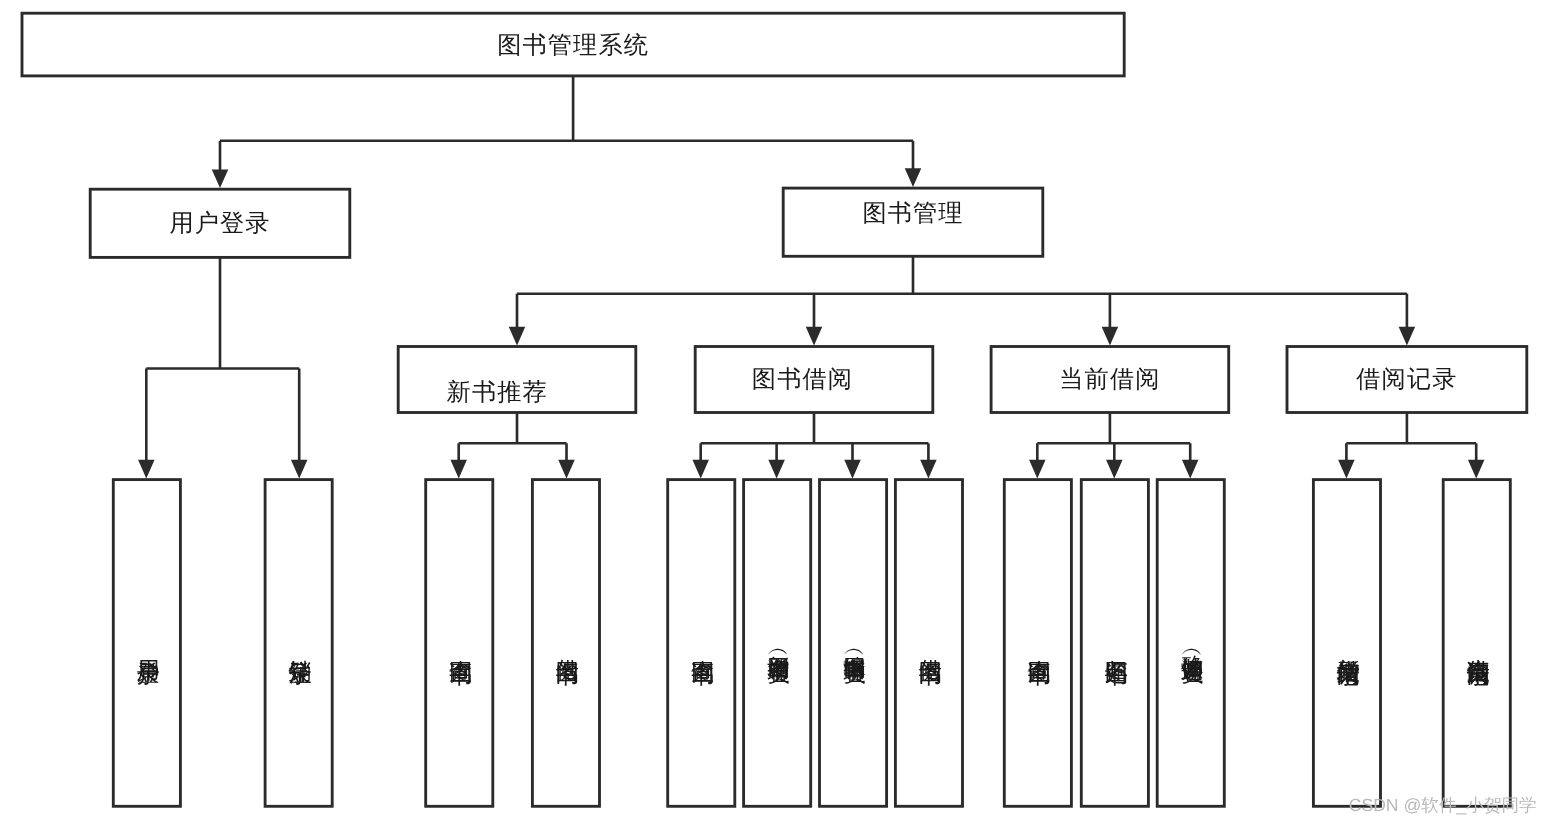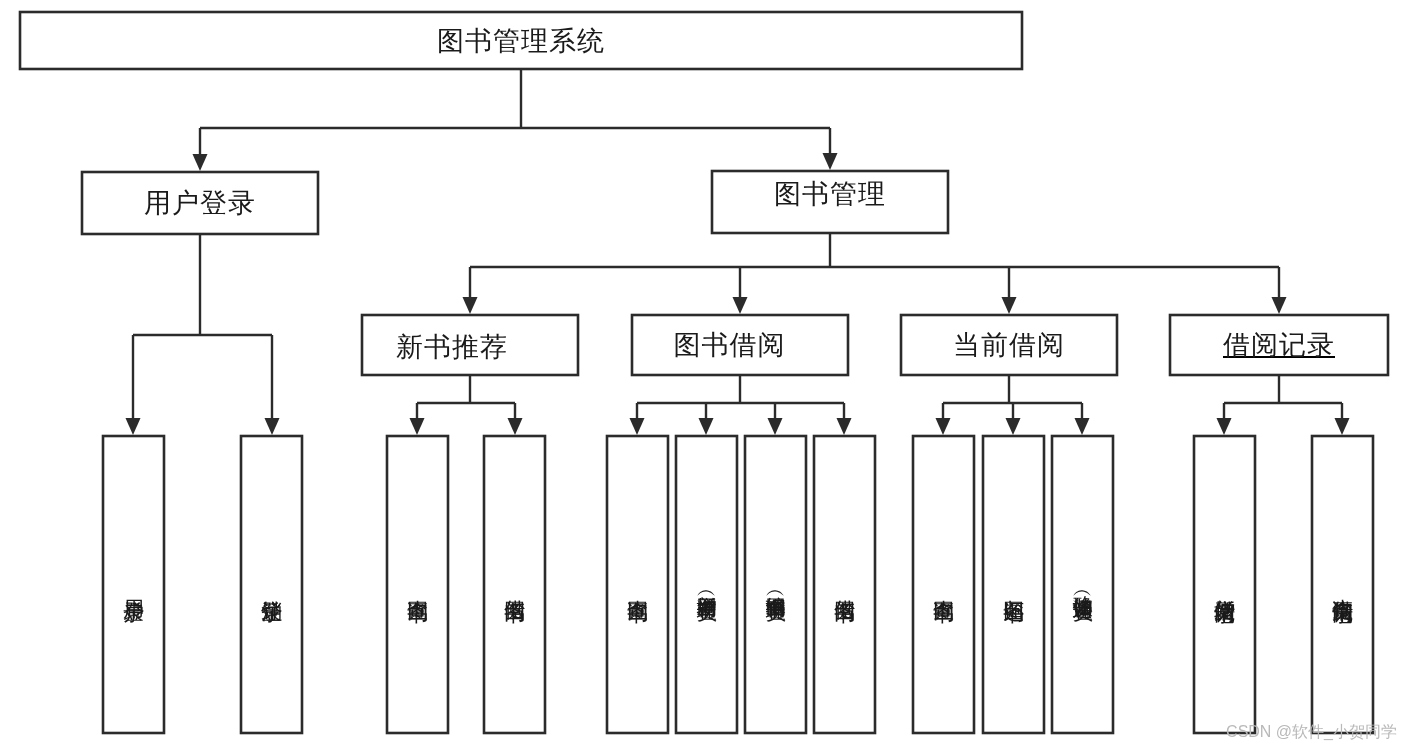--- a/index.html
+++ b/index.html
@@ -62,21 +62,21 @@
   }
   .htext-wrap {
     position: absolute;
     display: flex;
     align-items: center;
     justify-content: center;
     pointer-events: none;
   }
   .htext {
     font-family: "Liberation Sans", "DejaVu Sans", sans-serif;
-    font-size: 27px;
+    font-size: 22px;
     color: #1a1a1a;
     letter-spacing: 1px;
     white-space: nowrap;
   }
   .watermark {
     position: absolute;
     right: 8px;
     bottom: 4px;
     font-family: "Liberation Sans", "DejaVu Sans", sans-serif;
     font-size: 16px;
@@ -179,21 +179,21 @@
       </div>
       <div class="vtext-wrap" style="left: 103px; top: 436px; width: 61px; height: 297px;">
         <span class="vtext">用户登录</span>
       </div>
       <div class="vtext-wrap" style="left: 241px; top: 436px; width: 61px; height: 297px;">
         <span class="vtext">注销登录</span>
       </div>
       <div class="htext-wrap" style="left: 712px; top: 171px; width: 236px; height: 45px; text-align: center;">
         <span class="htext">图书管理</span>
       </div>
-      <div class="htext-wrap" style="left: 362px; top: 317px; width: 180px; height: 60px;">
+      <div class="htext-wrap" style="left: 362px; top: 327px; width: 180px; height: 60px;">
         <span class="htext">新书推荐</span>
       </div>
       <div class="vtext-wrap" style="left: 387px; top: 436px; width: 61px; height: 297px;">
         <span class="vtext">查询图书</span>
       </div>
       <div class="vtext-wrap" style="left: 484px; top: 436px; width: 61px; height: 297px;">
         <span class="vtext">借阅图书</span>
       </div>
       <div class="htext-wrap" style="left: 632px; top: 315px; width: 195px; height: 60px;">
         <span class="htext">图书借阅</span>
@@ -215,21 +215,21 @@
       </div>
       <div class="vtext-wrap" style="left: 913px; top: 436px; width: 61px; height: 297px;">
         <span class="vtext">查询图书</span>
       </div>
       <div class="vtext-wrap" style="left: 983px; top: 436px; width: 61px; height: 297px;">
         <span class="vtext">归还图书</span>
       </div>
       <div class="vtext-wrap" style="left: 1052px; top: 436px; width: 61px; height: 297px;">
         <span class="vtext" style="font-size: 20px;">确认归还（管理员）</span>
       </div>
-      <div class="htext-wrap" style="left: 1170px; top: 315px; width: 218px; height: 60px; text-decoration: underline;">
+      <div class="htext-wrap" style="left: 1170px; top: 315px; width: 218px; height: 60px;">
         <span class="htext">借阅记录</span>
       </div>
       <div class="vtext-wrap" style="left: 1194px; top: 436px; width: 61px; height: 297px;">
         <span class="vtext">新增借阅记录</span>
       </div>
       <div class="vtext-wrap" style="left: 1312px; top: 436px; width: 61px; height: 297px;">
         <span class="vtext">查询借阅记录</span>
       </div>
     </div>
 

